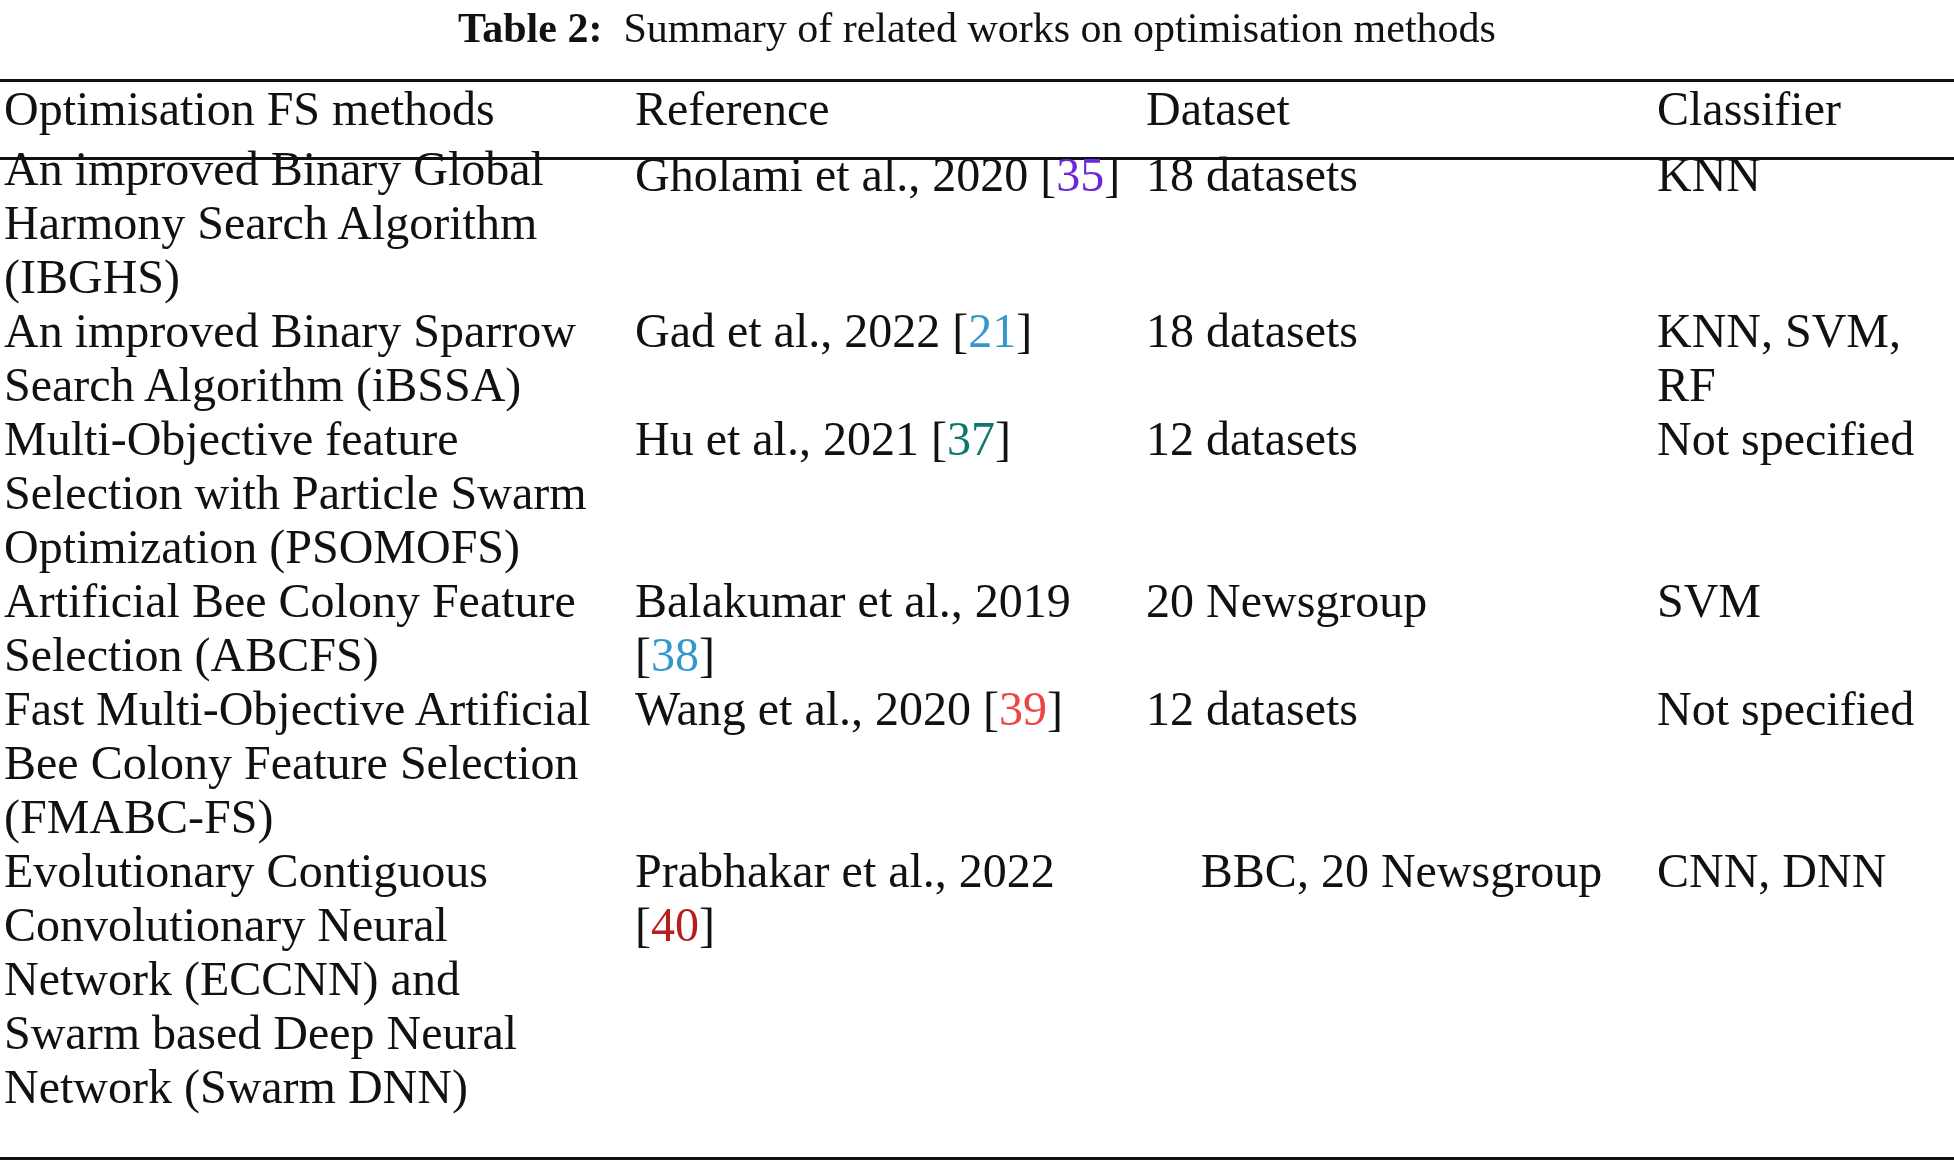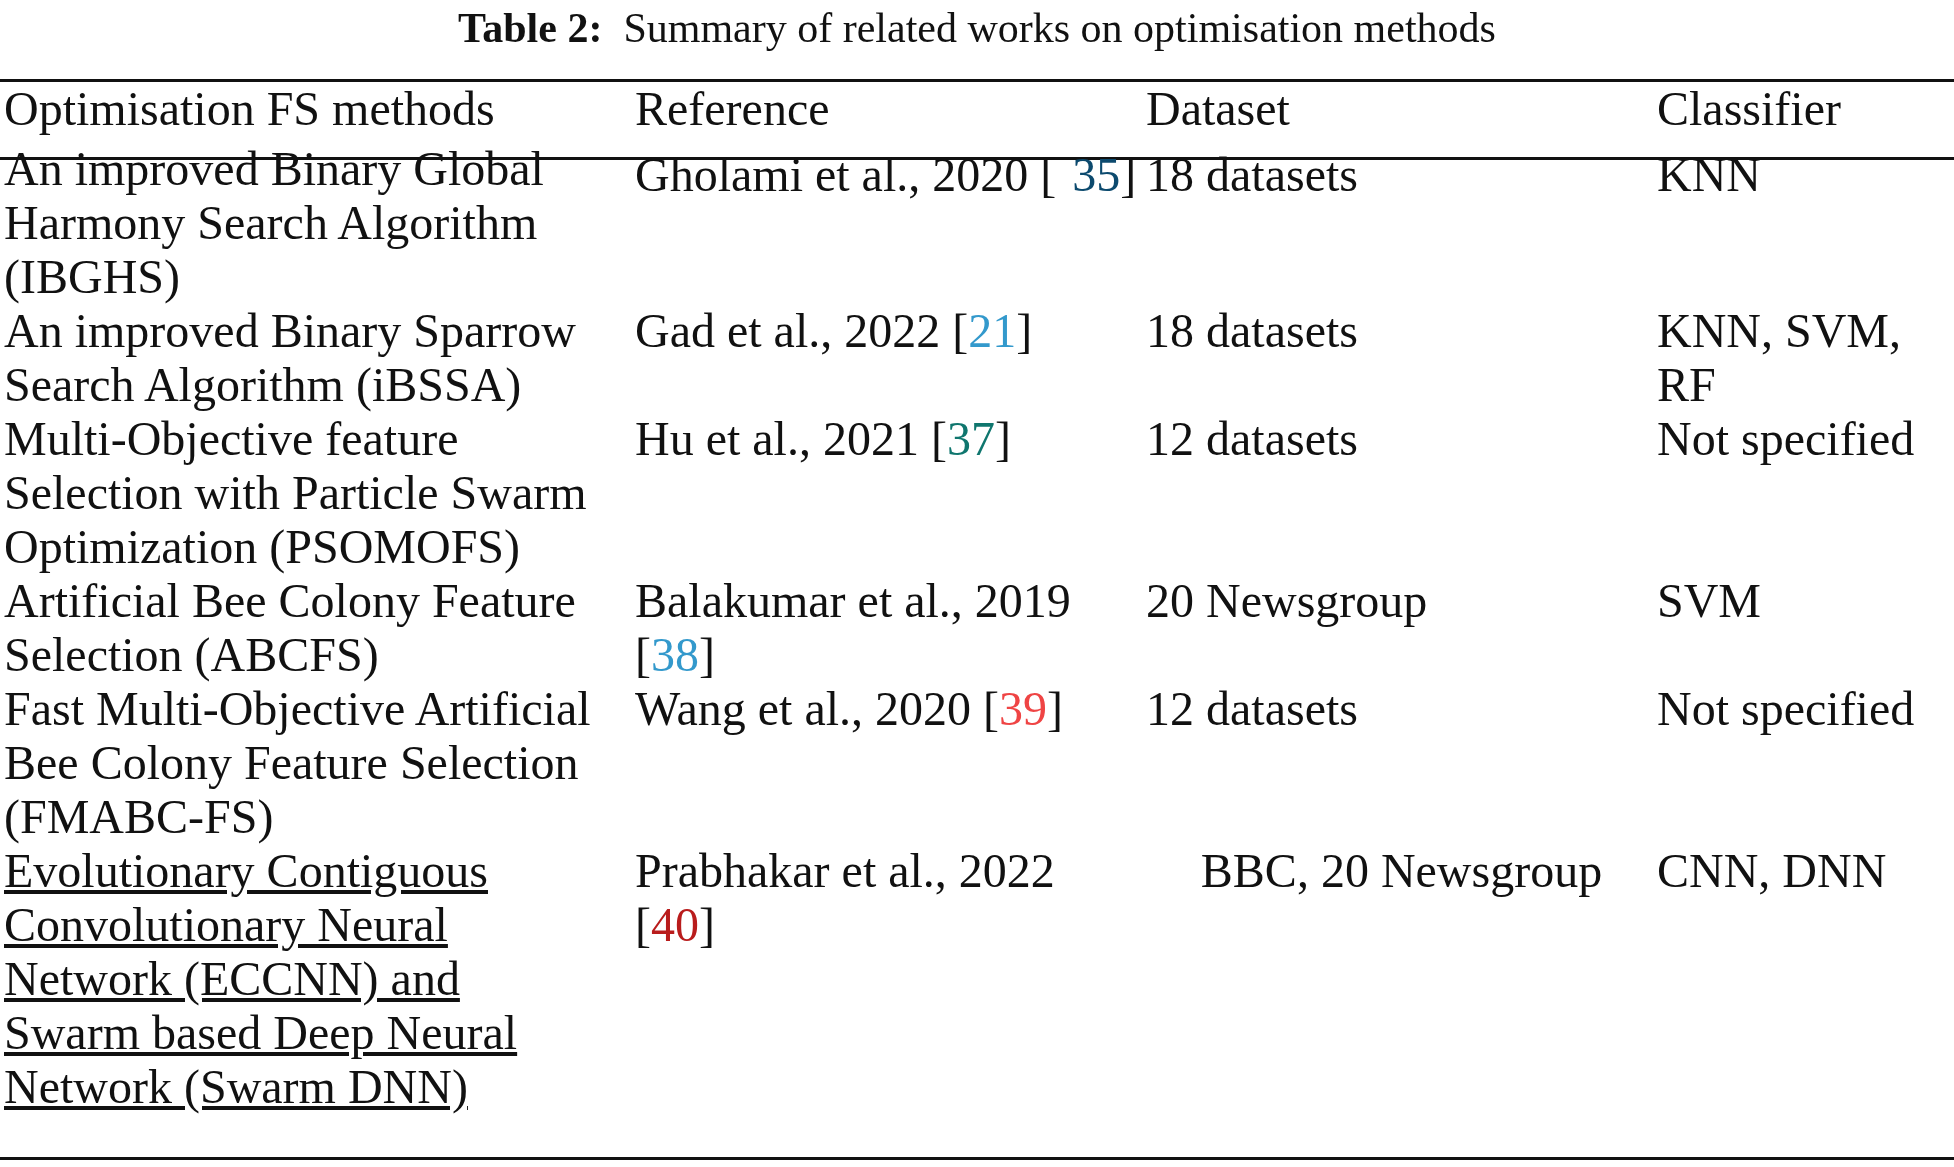--- a/index.html
+++ b/index.html
@@ -51,21 +51,21 @@
     </tr>
   </thead>
   <tbody id="tbody">
       <tr>
         <td style="padding-top: 5px;">
           <span class="line cell-inner">An improved Binary Global</span>
           <span class="line cell-inner">Harmony Search Algorithm</span>
           <span class="line cell-inner">(IBGHS)</span>
         </td>
         <td style="padding-top: 11px;">
-          <span class="line"><span>Gholami et al., 2020 </span><span><span>[</span><a class="cite" style="color: #0c4a6e; text-decoration: none; margin-left: 16px;">35</a><span>]</span></span></span>
+          <span class="line"><span>Gholami et al., 2020 </span><span><span>[</span><a class="cite" style="color: #6d28d9; text-decoration: none;">35</a><span>]</span></span></span>
         </td>
         <td style="padding-top: 11px;">
           <span class="line">18 datasets</span>
         </td>
         <td style="padding-top: 11px;">
           <span class="line">KNN</span>
         </td>
       </tr>
       <tr>
         <td style="">
@@ -125,21 +125,21 @@
           <span class="line"><span>Wang et al., 2020 </span><span><span>[</span><a class="cite" style="color: #ef4444; text-decoration: none;">39</a><span>]</span></span></span>
         </td>
         <td style="">
           <span class="line">12 datasets</span>
         </td>
         <td style="">
           <span class="line">Not specified</span>
         </td>
       </tr>
       <tr>
-        <td style="padding-bottom: 14px; text-decoration: underline;">
+        <td style="padding-bottom: 14px;">
           <span class="line cell-inner">Evolutionary Contiguous</span>
           <span class="line cell-inner">Convolutionary Neural</span>
           <span class="line cell-inner">Network (ECCNN) and</span>
           <span class="line cell-inner">Swarm based Deep Neural</span>
           <span class="line cell-inner">Network (Swarm DNN)</span>
         </td>
         <td style="padding-bottom: 14px;">
           <span class="line"><span>Prabhakar et al., 2022</span></span>
           <span class="line"><span><span>[</span><a class="cite" style="color: #b91c1c; text-decoration: none;">40</a><span>]</span></span></span>
         </td>

